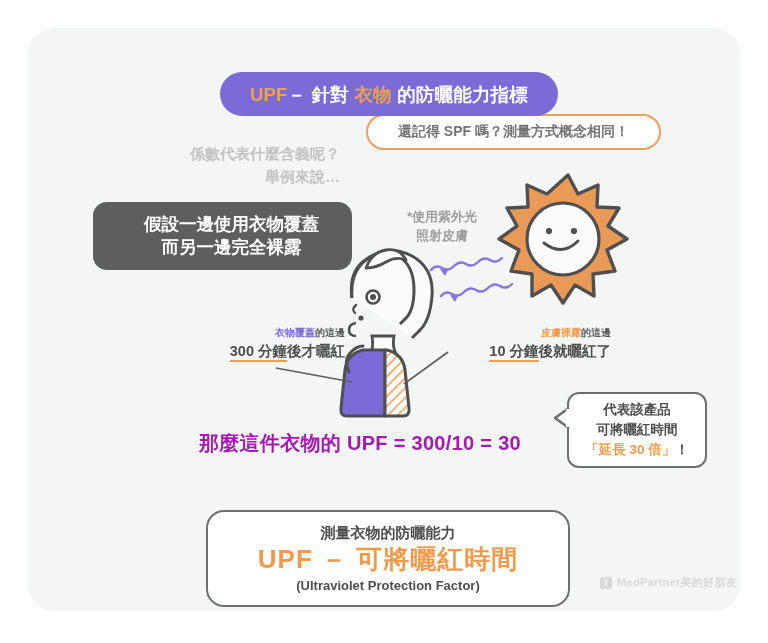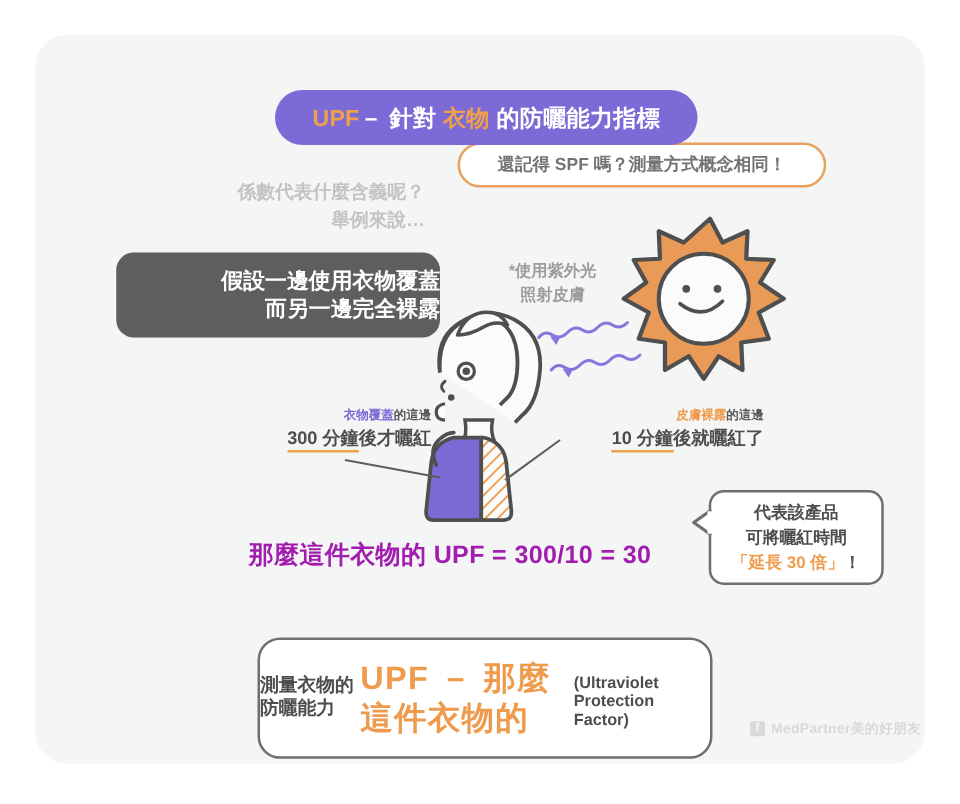--- a/index.html
+++ b/index.html
@@ -103,21 +103,21 @@
   
   .dark-box {
     left: 93px;
     top: 202px;
     width: 259px;
     height: 68px;
     background: #5e5e5e;
     border-radius: 14px;
     display: flex;
     flex-direction: column;
-    align-items: flex-end;
+    align-items: center;
     justify-content: center;
     padding-left: 18px;
     box-sizing: border-box;
     z-index: 6;
   }
   .dark-box .line {
     color: #ffffff;
     font-size: 17.5px;
     font-weight: bold;
     line-height: 1.32;
@@ -211,21 +211,21 @@
   .bottom-box {
     left: 206px;
     top: 510px;
     width: 364px;
     height: 97px;
     background: #ffffff;
     border: 2.4px solid #6f6f6f;
     border-radius: 18px;
     box-sizing: border-box;
     display: flex;
-    flex-direction: row;
+    flex-direction: column;
     align-items: center;
     justify-content: center;
     z-index: 6;
   }
   .bottom-box .sub {
     font-size: 15px;
     font-weight: bold;
     color: #4d4d4d;
     line-height: 1.2;
     margin-bottom: 2px;
@@ -408,21 +408,21 @@
   </svg>
 
   <div class="callout abs">
     <div class="line">代表該產品</div>
     <div class="line">可將曬紅時間</div>
     <div class="line"><span class="hl">「延長 30 倍」</span><span>！</span></div>
   </div>
 
   <div class="bottom-box abs">
     <div class="sub">測量衣物的防曬能力</div>
-    <div class="main">UPF － 那麼這件衣物的</div>
+    <div class="main">UPF － 可將曬紅時間</div>
     <div class="eng">(Ultraviolet Protection Factor)</div>
   </div>
 
   <div class="watermark abs">
     <span class="fb">f</span>
     <span class="wm-text">MedPartner美的好朋友</span>
   </div>
 
 </div>
 

